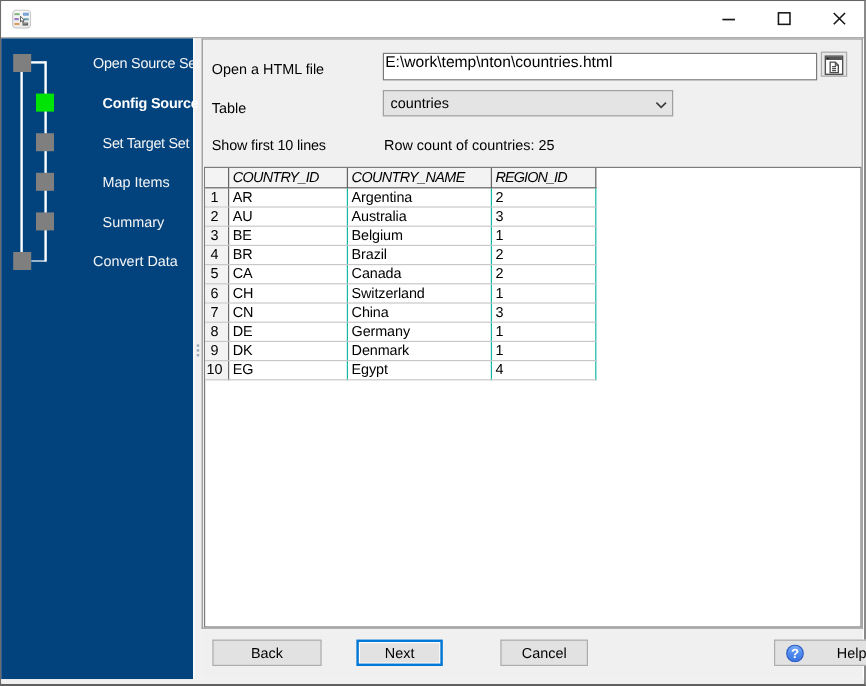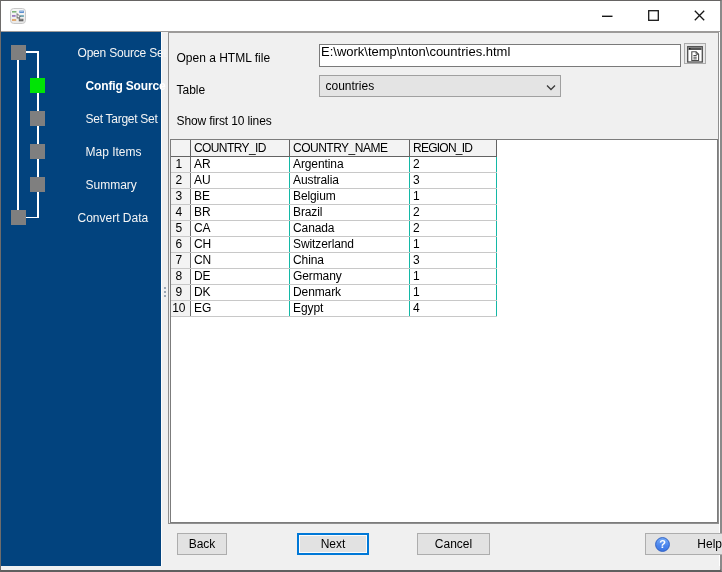--- a/index.html
+++ b/index.html
@@ -33,21 +33,21 @@
   
   .lbl { position:absolute; font-size:12px; color:#000; line-height:15px; white-space:nowrap; }
   
   #fileinput { position:absolute; left:318px; top:43px; width:362px; height:23px; background:#fff; border:1px solid #7a7a7a; font-size:13px; line-height:13px; padding-left:1px; padding-top:0; white-space:nowrap; }
   #browsebtn { position:absolute; left:683px; top:42px; width:21.5px; height:21px; background:#e7e7e7; border:1px solid #ababab; }
   
   #combo { position:absolute; left:318px; top:74px; width:242px; height:22px; background:#e4e4e4; border:1px solid #a0a0a0; font-size:12px; line-height:20px; padding-left:5.5px; }
   
   #gridbox { position:absolute; left:168.5px; top:137.5px; width:548.5px; height:384px; background:#fff; border:1px solid #7c7c7c; }
   table#grid { border-collapse:collapse; table-layout:fixed; font-size:12px; color:#000; }
-  #grid th { background:#f3f3f3; font-weight:normal; text-align:left; height:16.5px; border-right:1px solid #636363; border-bottom:1px solid #636363; padding:0 0 0 3px; overflow:hidden; }
+  #grid th { background:#f3f3f3; font-weight:normal; text-align:left; height:16.5px; border-right:1px solid #636363; border-bottom:1px solid #636363; padding:0 0 0 3px; overflow:hidden;font-style:italic; }
   #grid th.rn { padding:0; }
   #grid td { background:#fff; height:16px; border-right:1px solid #14b8a6; border-bottom:1px solid #c8c8c8; padding:0 0 0 3px; letter-spacing:-0.1px; overflow:hidden; }
   #grid td.rn { background:#f3f3f3; border-right:1px solid #6e6e6e; text-align:center; padding:0 3px 0 0; }
   
   .btn { position:absolute; height:22px; background:#e2e2e2; border:1px solid #adadad; font-size:12px; color:#000; text-align:center; line-height:20px; }
   #nextbtn { border:2px solid #0078d7; line-height:18px; box-shadow:inset 0 0 0 1px #fcfcfc; }
 </style>
 </head>
 <body>
 <div id="win">
@@ -100,20 +100,21 @@
   <div class="slabel" style="left:40.5px;top:44.5px;letter-spacing:-0.2px">Open Source Set</div>
   <div class="slabel bold" style="left:48.5px;top:77.5px;letter-spacing:-0.15px">Config Source</div>
   <div class="slabel" style="left:48.5px;top:110.5px;letter-spacing:-0.27px">Set Target Set</div>
   <div class="slabel" style="left:48.5px;top:143.5px">Map Items</div>
   <div class="slabel" style="left:48.5px;top:176.5px">Summary</div>
   <div class="slabel" style="left:40.5px;top:209.5px">Convert Data</div>
 
   <div class="lbl" style="left:175.5px;top:49.5px">Open a HTML file</div>
   <div class="lbl" style="left:175.5px;top:81.5px">Table</div>
   <div class="lbl" style="left:175.5px;top:112.5px;letter-spacing:-0.12px">Show first 10 lines</div>
+  <div class="lbl" style="left:319px;top:112.5px">Row count of countries: 25</div>
   <div id="fileinput">E:\work\temp\nton\countries.html</div>
   <div id="browsebtn">
     <svg width="16" height="17" viewBox="0 0 16 17" style="display:block;margin:1.5px 0 0 2px">
       <rect x="0.7" y="0.7" width="14.6" height="15.3" fill="#ffffff" stroke="#4e4e4e" stroke-width="1.3"></rect>
       <rect x="1.4" y="1.4" width="13.2" height="2.6" fill="#565656"></rect>
       <rect x="2" y="2" width="1.4" height="1.2" fill="#161616"></rect>
       <path d="M4.8 5.8 h4.3 l2.5 2.5 v6.2 h-6.8 Z" fill="#ffffff" stroke="#4c4c4c" stroke-width="1.1"></path>
       <path d="M9.1 5.8 v2.5 h2.5" fill="none" stroke="#4c4c4c" stroke-width="0.9"></path>
       <path d="M6.4 9.5 h3.3 M6.4 11.2 h3.3 M6.4 12.9 h3.3" stroke="#4c4c4c" stroke-width="1"></path>
     </svg>
@@ -196,21 +197,21 @@
       <tr>
             <td class="rn">10</td>
             <td>EG</td>
             <td>Egypt</td>
             <td>4</td>
           </tr>
     </tbody>
       </table>
   </div>
 
-  <div class="btn" style="left:176px;top:532px;width:50px">Back</div>
+  <div class="btn" style="left:176px;top:532px;width:91px">Back</div>
   <div class="btn" id="nextbtn" style="left:296px;top:532px;width:72px">Next</div>
   <div class="btn" style="left:416px;top:532px;width:73px">Cancel</div>
   <div class="btn" style="left:644px;top:532px;width:78px;text-align:right;padding-left:11px">Help</div>
   <svg class="abs" style="left:654px;top:536px" width="15" height="15" viewBox="0 0 15 15">
     <defs>
         <linearGradient id="hg" x1="0" y1="0" x2="0" y2="1">
       <stop offset="0" stop-color="#79aef8"></stop>
           <stop offset="0.55" stop-color="#4d87ee"></stop>
           <stop offset="1" stop-color="#3a74e2"></stop>
     </linearGradient>

